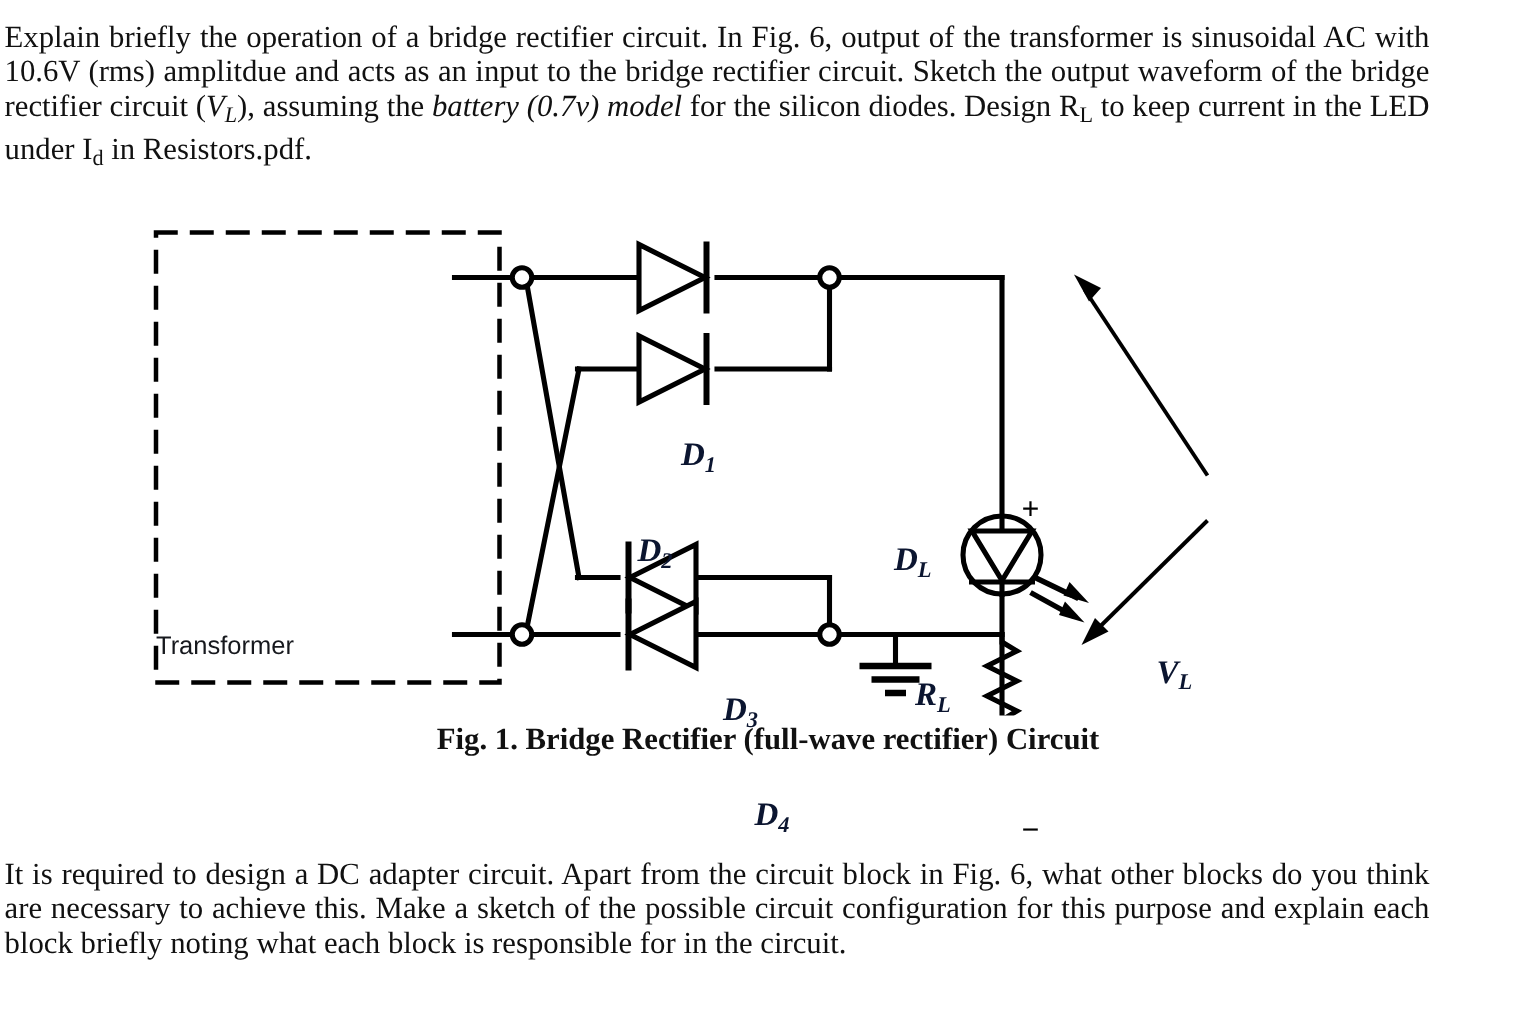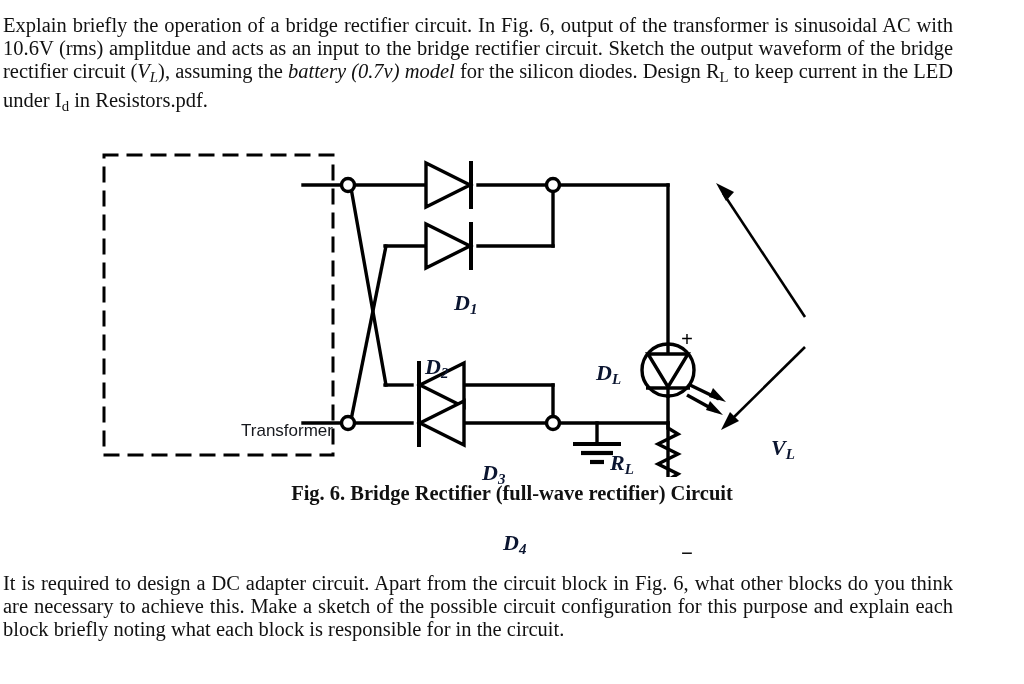--- a/index.html
+++ b/index.html
@@ -65,21 +65,21 @@
     position: absolute;
     left: 0;
     top: 0;
   }
 
   .tf-label {
     position: absolute;
     left: 104px;
     top: 278px;
     width: 229px;
-    text-align: right;
+    text-align: left;
     font-family: "Liberation Sans", "DejaVu Sans", sans-serif;
     font-size: 17px;
     line-height: 21px;
     color: #16181d;
   }
 
   .clabel {
     position: absolute;
     font-family: "Liberation Serif", "DejaVu Serif", serif;
     font-weight: bold;
@@ -235,15 +235,15 @@
   <div class="clabel" id="label-dl"><span>D</span><span class="s">L</span></div>
 
   <div class="clabel" id="label-rl"><span>R</span><span class="s">L</span></div>
 
   <div class="clabel" id="label-vl"><span>V</span><span class="s">L</span></div>
 
   <div class="psign" id="label-plus">+</div>
   <div class="psign" id="label-minus">−</div>
 </div>
 
-<div id="figure-caption">Fig. 6. Bridge Rectifier (full-wave rectifier) Circuit</div>
+<div id="figure-caption">Fig. 1. Bridge Rectifier (full-wave rectifier) Circuit</div>
 
 <div class="para" id="closing-paragraph">It is required to design a DC adapter circuit. Apart from the circuit block in Fig. 6, what other blocks do you think are necessary to achieve this. Make a sketch of the possible circuit configuration for this purpose and explain each block briefly noting what each block is responsible for in the circuit.</div>
 
 </body></html>

